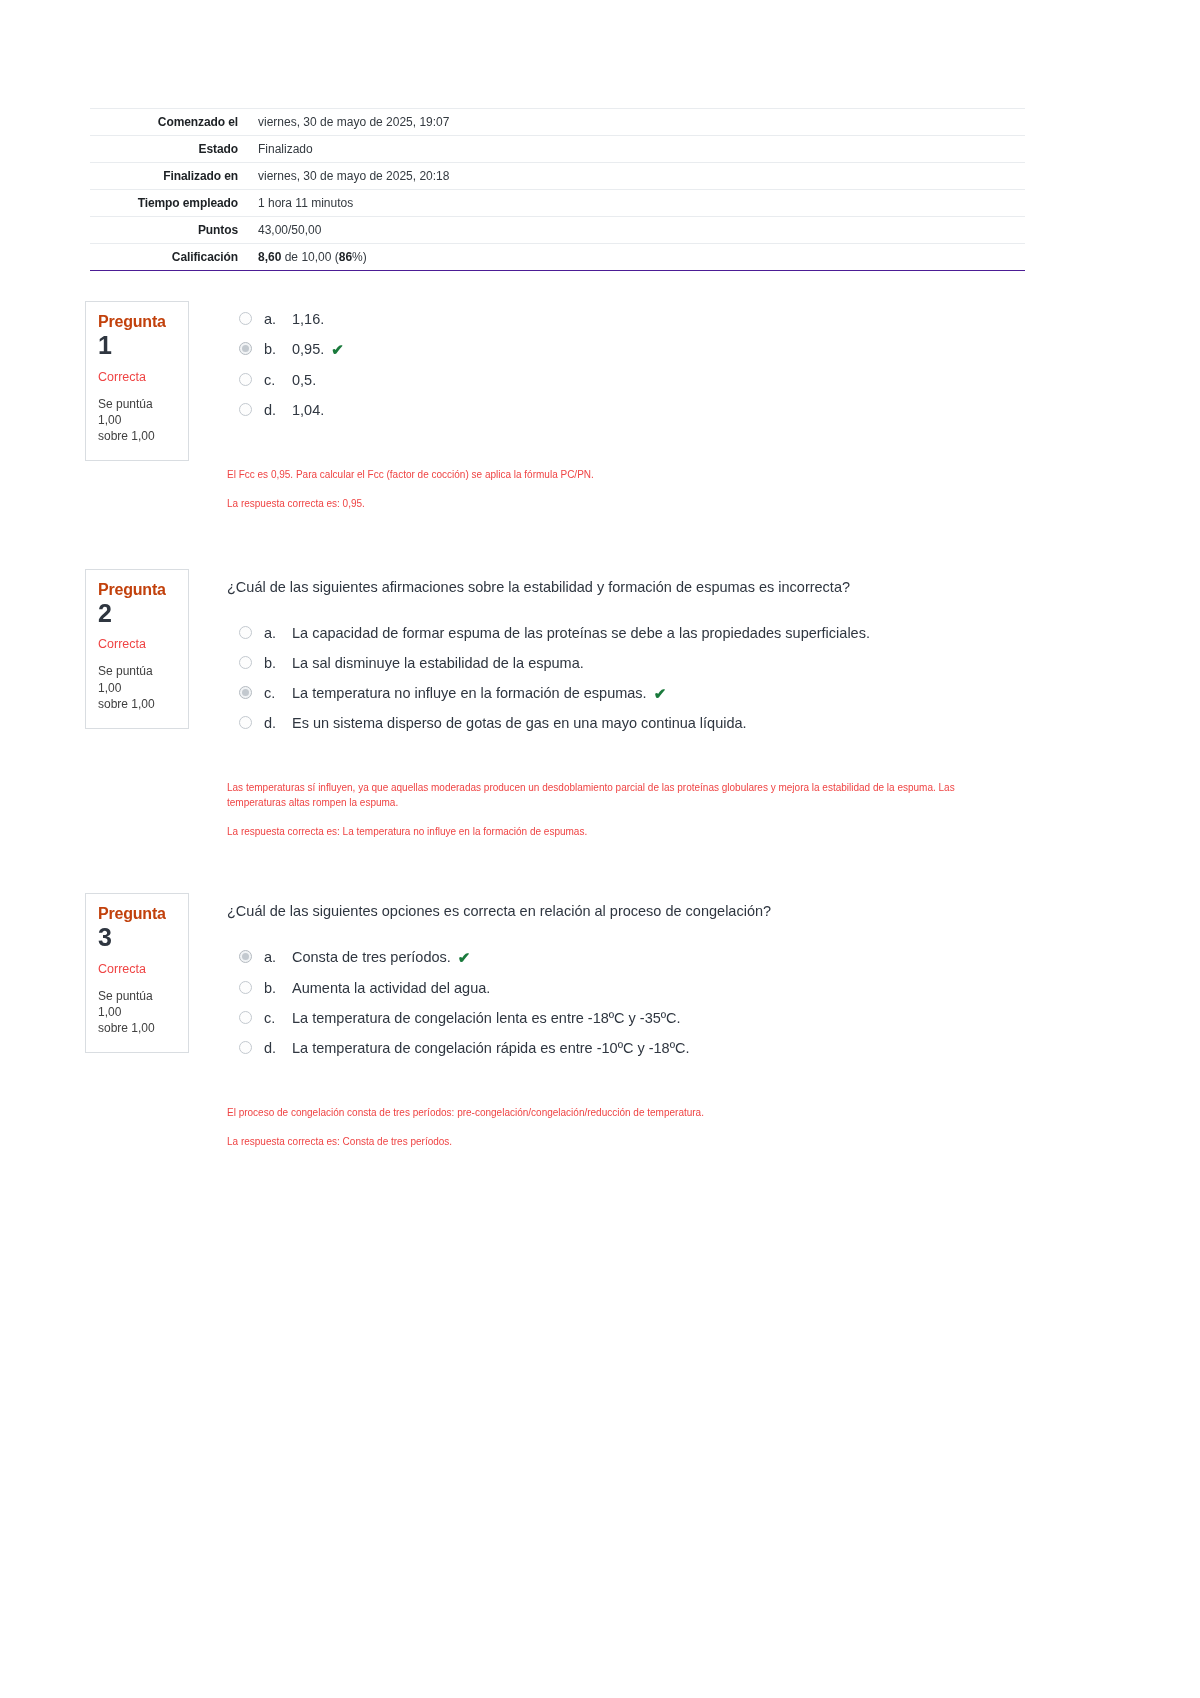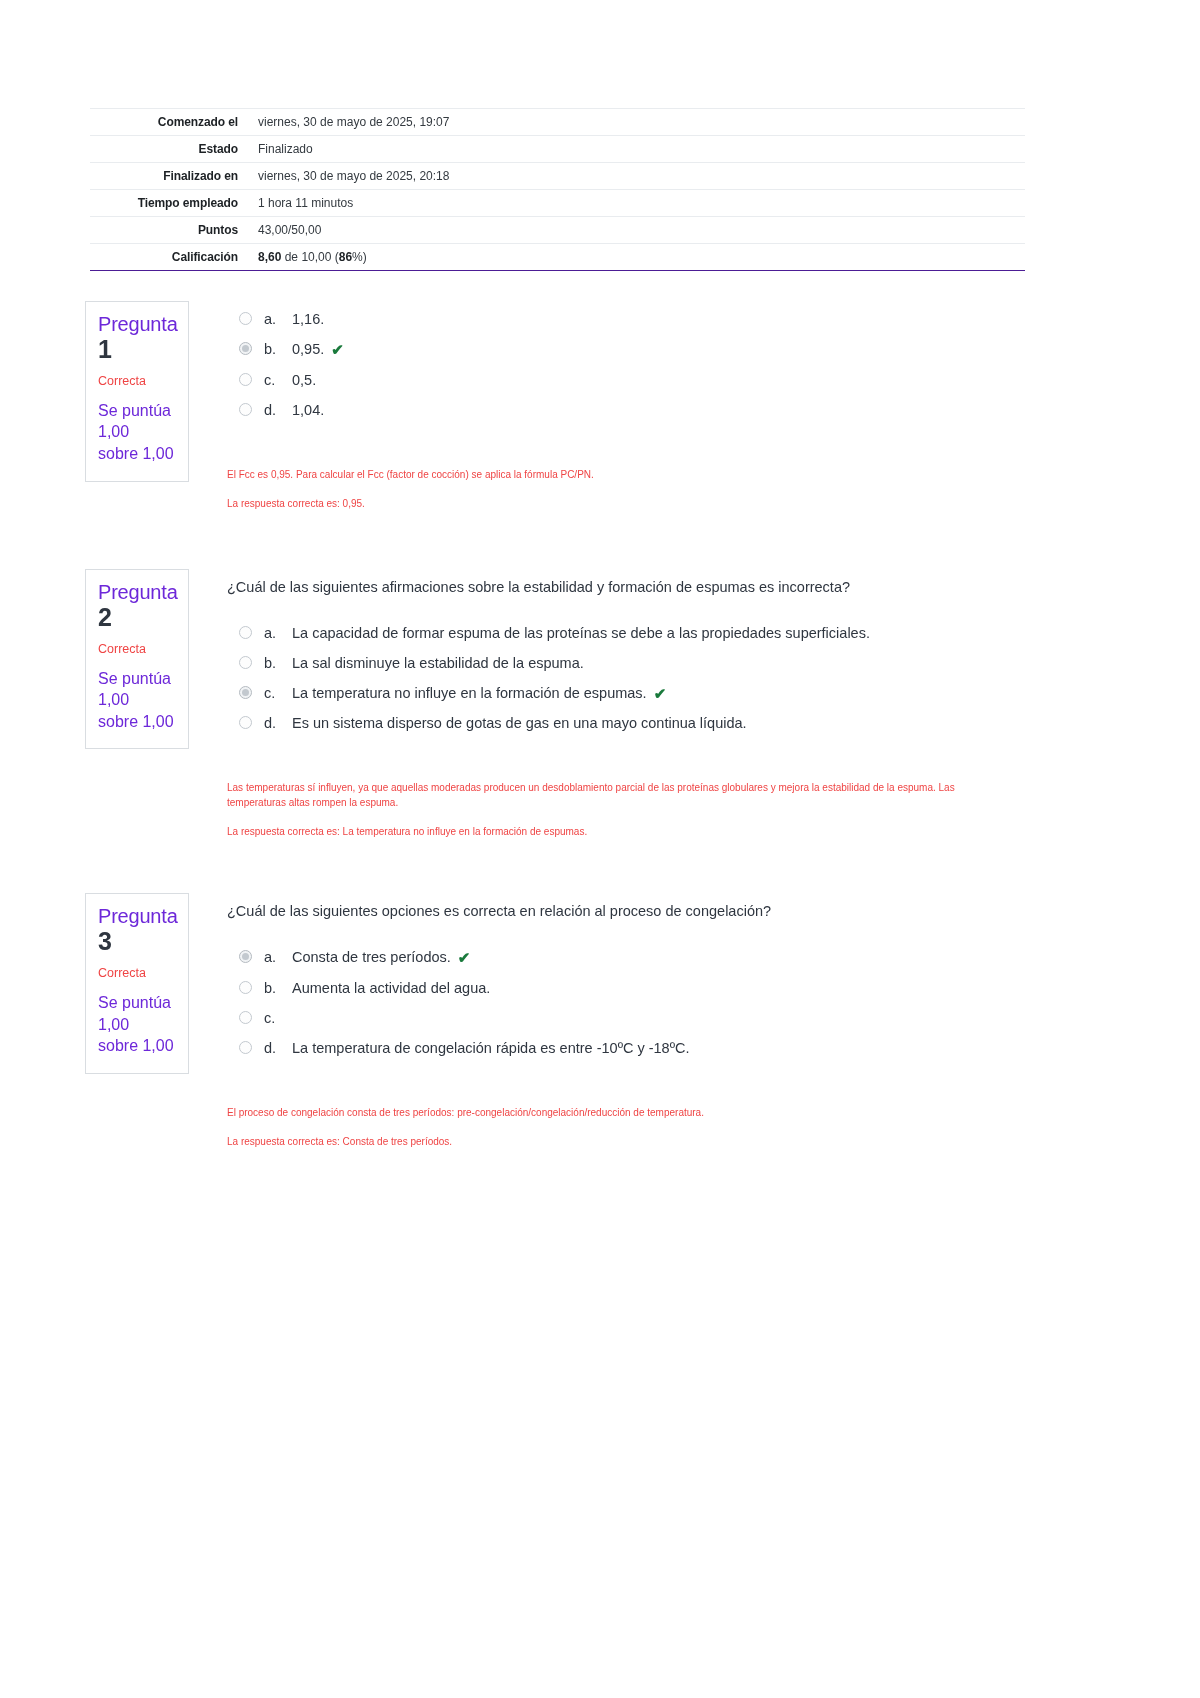--- a/index.html
+++ b/index.html
@@ -71,41 +71,41 @@
   .q-info {
     width: 104px;
     min-width: 104px;
     border: 1px solid #d9dde1;
     background: #ffffff;
     padding: 12px 12px 16px 12px;
     box-sizing: border-box;
     margin-right: 38px;
   }
   .q-info .q-word {
-    font-size: 20px;
-    color: #6d28d9;
+    font-size: 16px;
+    color: #c2410c;
     line-height: 1.05;
-    font-weight: normal;
+    font-weight: bold;
     letter-spacing: -0.2px;
   }
   .q-info .q-num {
     font-size: 25px;
     font-weight: bold;
     color: #2f3640;
     line-height: 1.15;
     margin-bottom: 10px;
   }
   .q-info .q-state {
     font-size: 12.5px;
     color: #ef4444;
     margin-bottom: 12px;
   }
   .q-info .q-marks {
-    font-size: 16px;
-    color: #6d28d9;
+    font-size: 12px;
+    color: #404040;
     line-height: 1.35;
   }
 
   .q-body {
     flex: 1;
     padding-top: 8px;
   }
   .q-text {
     font-size: 14.5px;
     line-height: 1.5;
@@ -315,20 +315,21 @@
           <span class="tick">✔</span>
         </li>
         <li class="answer">
           <span class="radio"></span>
           <span class="ans-letter">b.</span>
           <span class="ans-text">Aumenta la actividad del agua.</span>
         </li>
         <li class="answer">
           <span class="radio"></span>
           <span class="ans-letter">c.</span>
+          <span class="ans-text">La temperatura de congelación lenta es entre -18ºC y -35ºC.</span>
         </li>
         <li class="answer">
           <span class="radio"></span>
           <span class="ans-letter">d.</span>
           <span class="ans-text">La temperatura de congelación rápida es entre -10ºC y -18ºC.</span>
         </li>
       </ul>
       <div class="feedback" style="max-width:760px;">
         <p>El proceso de congelación consta de tres períodos: pre-congelación/congelación/reducción de temperatura.</p>
         <p>La respuesta correcta es: Consta de tres períodos.</p>

